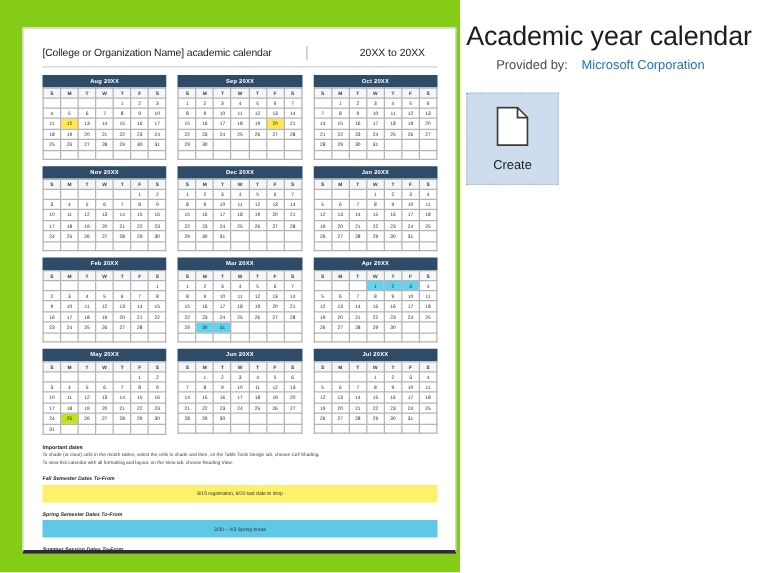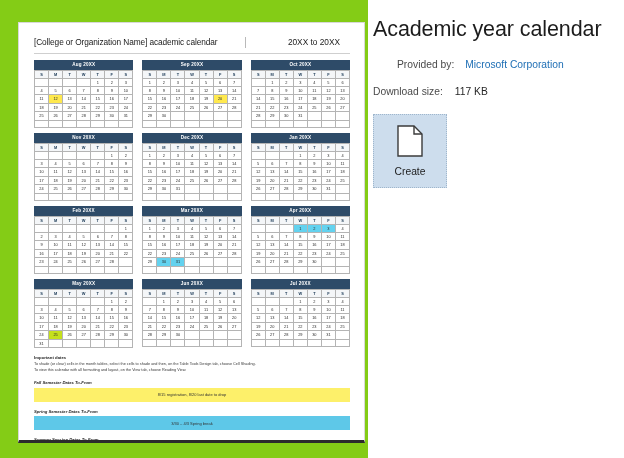--- a/index.html
+++ b/index.html
@@ -152,21 +152,21 @@
     left: 370px; top: 0;
     width: 254px; height: 458px;
     background: #ffffff;
     padding: 16px 14px 0 3px;
   }
   #tpl-title {
     font-size: 21.5px;
     font-weight: normal;
     color: #1c1c1c;
     line-height: 26px;
-    margin: 0 0 17px 0;
+    margin: 0 0 5px 0;
     letter-spacing: -0.1px;
   }
   .provided-row {
     display: flex;
     align-items: baseline;
     font-size: 10.3px;
     margin-bottom: 16px;
     padding-left: 24px;
   }
   .provided-label { color: #4a4a4a; }
@@ -1112,24 +1112,20 @@
   <div id="details-pane">
 
     <h1 id="tpl-title">Academic year calendar</h1>
 
     <div class="provided-row">
       <span class="provided-label">Provided by:</span>
       <span class="provided-value">Microsoft Corporation</span>
     </div>
 
 
-    <div class="dl-row">
-      <span class="dl-label">Download size:</span>
-      <span class="dl-value">117 KB</span>
-    </div>
 
     <div id="create-button">
       <span class="doc-icon">
         <svg width="26" height="32" viewBox="0 0 26 32">
           <path d="M1 1 H17 L25 9 V31 H1 Z" fill="#ffffff" stroke="#3b3b3b" stroke-width="1.4"></path>
           <path d="M17 1 L17 9 L25 9" fill="none" stroke="#3b3b3b" stroke-width="1.4"></path>
         </svg>
       </span>
       <span id="create-label">Create</span>
     </div>

